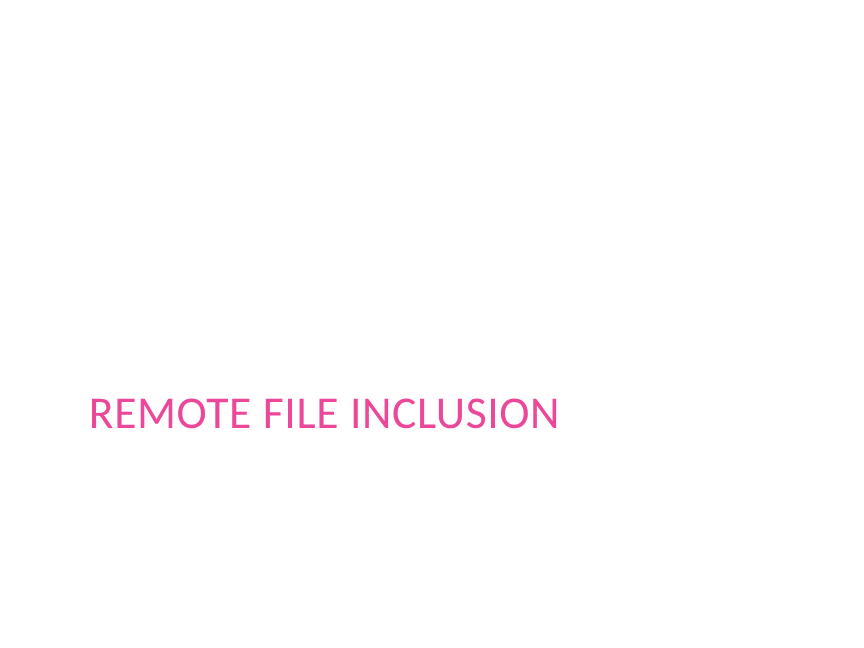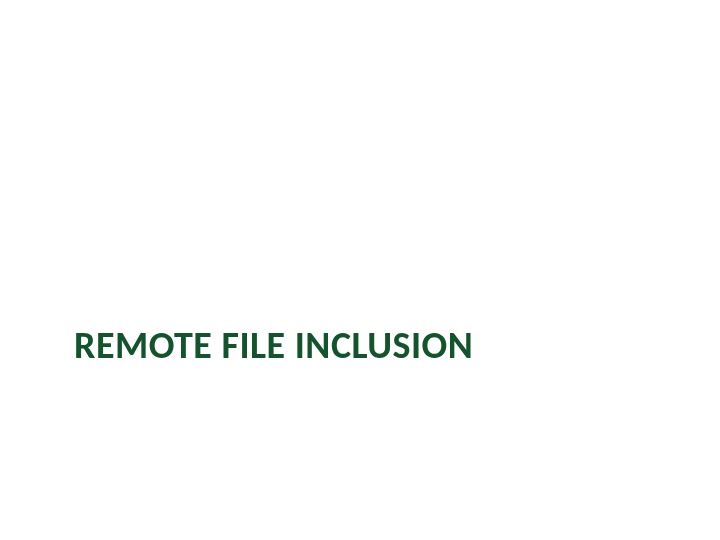--- a/index.html
+++ b/index.html
@@ -13,21 +13,21 @@
       background: #ffffff;
       font-family: Calibri, Arial, sans-serif;
       position: relative;
       overflow: hidden;
     }
     .slide-title {
       position: absolute;
       left: 74px;
       top: 322px;
       font-size: 38px;
-      font-weight: bold;
-      color: #14532d;
+      font-weight: normal;
+      color: #ec4899;
       letter-spacing: 0.5px;
     }
   </style>
 </head>
 <body>
 
 <div class="slide-title">REMOTE FILE INCLUSION</div>
 
 </body></html>

